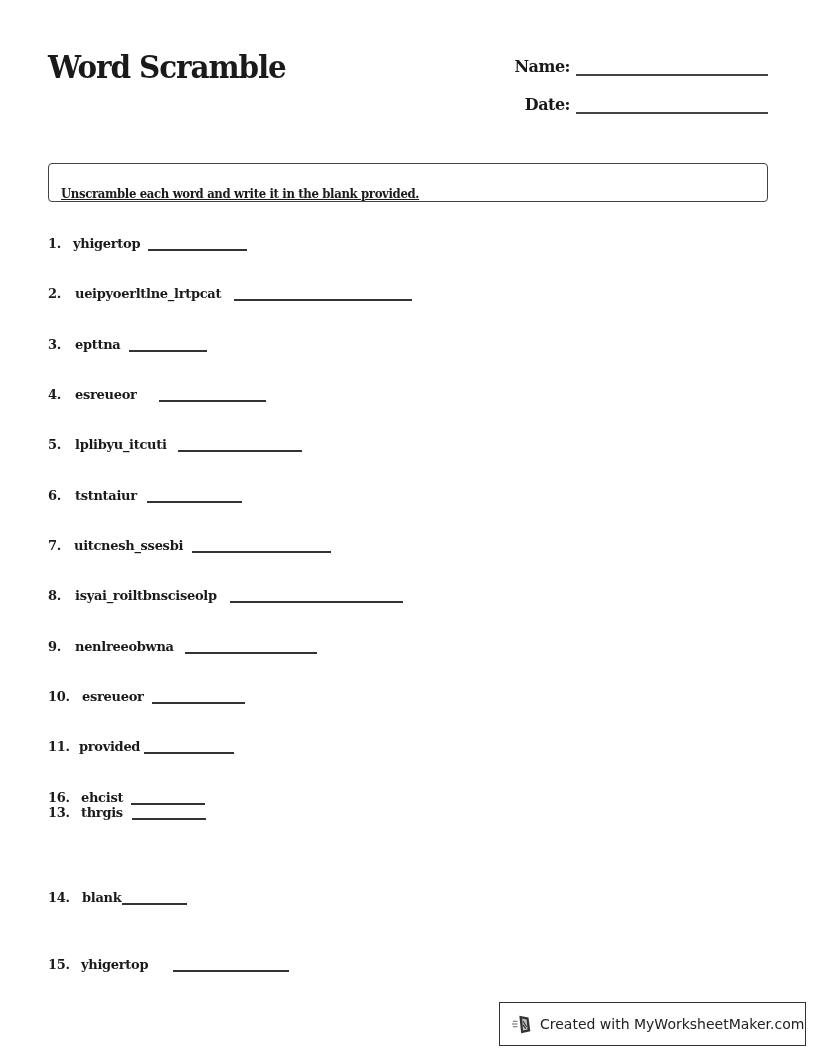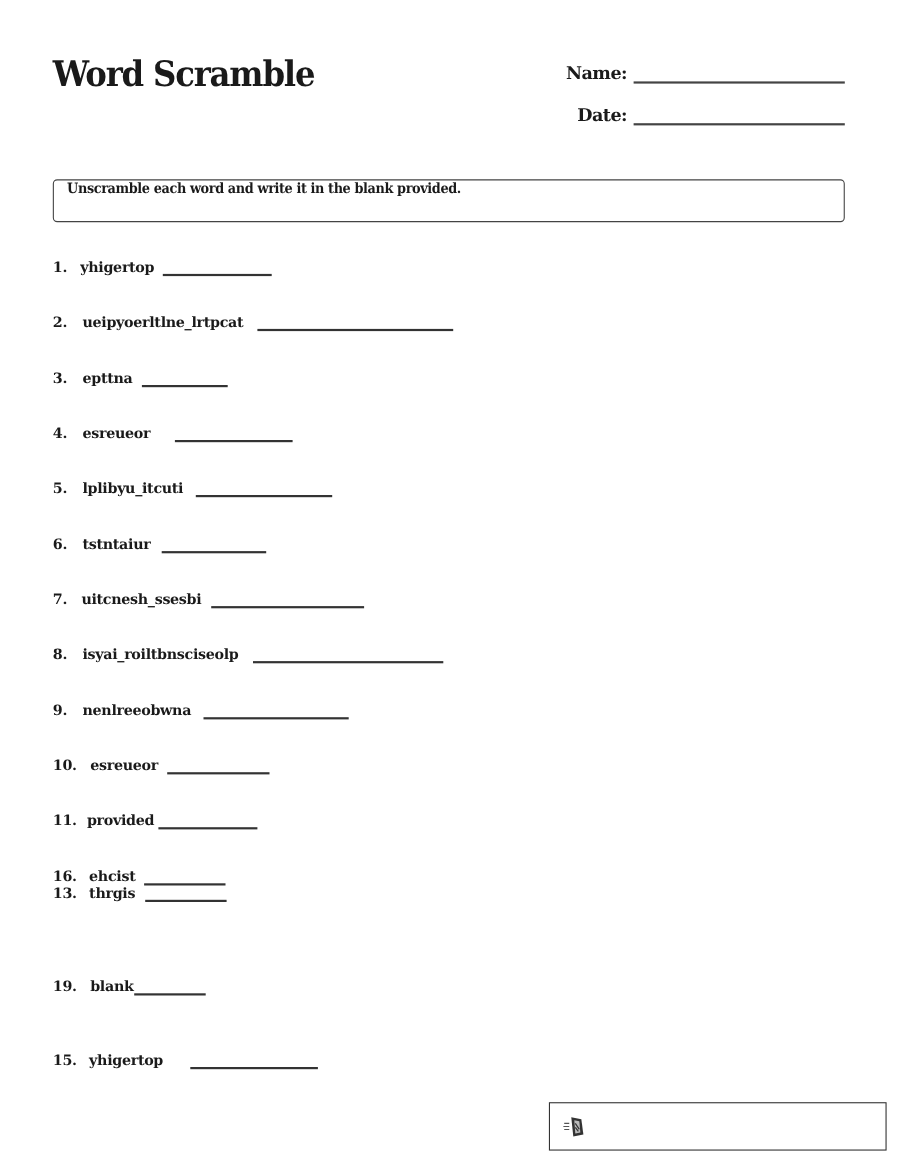--- a/index.html
+++ b/index.html
@@ -18,21 +18,21 @@
     .meta-row.date { left: 500px; top: 92px; }
     .meta-label {
       width: 70px; text-align: right; font-weight: 900; font-size: 16px;
       font-family: "DejaVu Serif", serif; letter-spacing: -0.5px; margin-right: 6px;
     }
     .meta-line { width: 192px; border-bottom: 2px solid #444; height: 22px; }
 
     .instructions {
       position: absolute; left: 48px; top: 163px; width: 720px; height: 39px;
       border: 1.5px solid #444; border-radius: 4px;
-      display: flex; align-items: flex-start; padding-left: 12px;
+      display: flex; align-items: flex-end; padding-left: 12px; text-decoration: underline;
     }
     .instructions span {
       font-weight: 900; font-size: 13px; letter-spacing: -0.4px;
       font-family: "DejaVu Serif", serif;
       transform: scaleX(0.9); transform-origin: left center; display: inline-block;
     }
 
     .questions { position: absolute; left: 48px; top: 231px; width: 720px; }
     .q {
       position: absolute; left: 0; height: 20px; display: flex; align-items: flex-end;
@@ -127,34 +127,35 @@
     <span class="num" style="width:33px">16.</span>
     <span class="word" style="width:50px">ehcist</span>
     <span class="blank" style="width:74px"></span>
   </div>
   <div class="q" style="top:569px">
     <span class="num" style="width:33px">13.</span>
     <span class="word" style="width:51px">thrgis</span>
     <span class="blank" style="width:74px"></span>
   </div>
   <div class="q" style="top:654px">
-    <span class="num" style="width:34px">19.</span>
+    <span class="num" style="width:34px">14.</span>
     <span class="word" style="width:40px">blank</span>
     <span class="blank" style="width:65px"></span>
   </div>
   <div class="q" style="top:721px">
     <span class="num" style="width:33px">15.</span>
     <span class="word" style="width:92px">yhigertop</span>
     <span class="blank" style="width:116px"></span>
   </div>
 </div>
 
 <div class="footer">
   <svg class="logo" viewBox="0 0 24 24">
     <line x1="1" y1="9" x2="6" y2="9" stroke="#555" stroke-width="1"></line>
     <line x1="0" y1="12" x2="6" y2="12" stroke="#555" stroke-width="1"></line>
     <line x1="1" y1="15" x2="6" y2="15" stroke="#555" stroke-width="1"></line>
     <polygon points="8,3 18,5 20,20 10,22" fill="#333"></polygon>
     <polygon points="11,6 16,7 17,18 12,19" fill="#bbb"></polygon>
     <line x1="12" y1="9" x2="16" y2="15" stroke="#333" stroke-width="1.2"></line>
     <line x1="12" y1="13" x2="15" y2="17" stroke="#333" stroke-width="1.2"></line>
   </svg>
+  <span>Created with MyWorksheetMaker.com</span>
 </div>
 
 </body></html>

